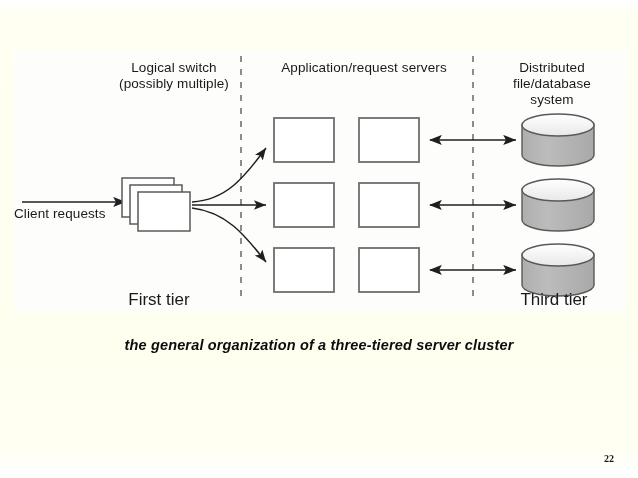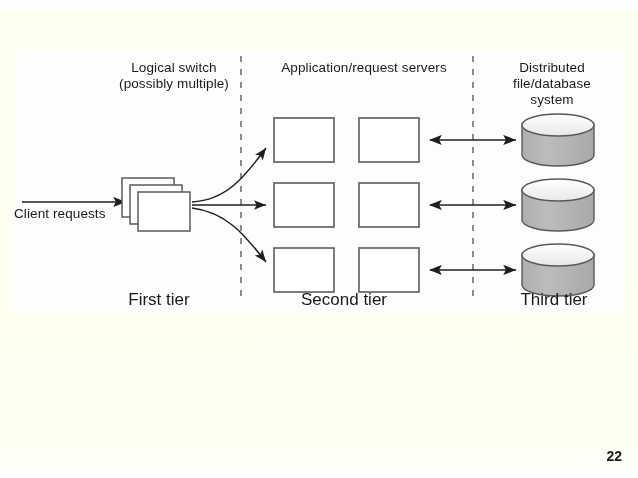--- a/index.html
+++ b/index.html
@@ -75,24 +75,24 @@
     font-family: "Liberation Sans", sans-serif;
     font-size: 14.5px;
     font-weight: bold;
     font-style: italic;
     color: #0d0d0d;
     letter-spacing: 0.15px;
   }
   
   #page-number {
     position: absolute;
-    right: 16px;
+    right: 24px;
     bottom: 14px;
-    font-family: Liberation Sans, sans-serif;
-    font-size: 14px;
+    font-family: Liberation Serif, serif;
+    font-size: 10px;
     font-weight: bold;
     color: #1a1a1a;
   }
 </style>
 </head>
 <body>
 
 <div id="slide">
 
   <div id="figure">
@@ -163,21 +163,21 @@
 
     <div class="fig-label" id="lbl-storage">Distributed
 file/database
 system</div>
 
 
     <div class="fig-label" id="lbl-client">Client requests</div>
 
     <div class="tier-label" id="tier-1">First tier</div>
 
-    <div class="tier-label" id="tier-2">Second tier</div>
 
     <div class="tier-label" id="tier-3">Third tier</div>
   </div>
 
+  <div id="caption">the general organization of a three-tiered server cluster</div>
 
   <div id="page-number">22</div>
 
 </div>
 
 </body></html>

